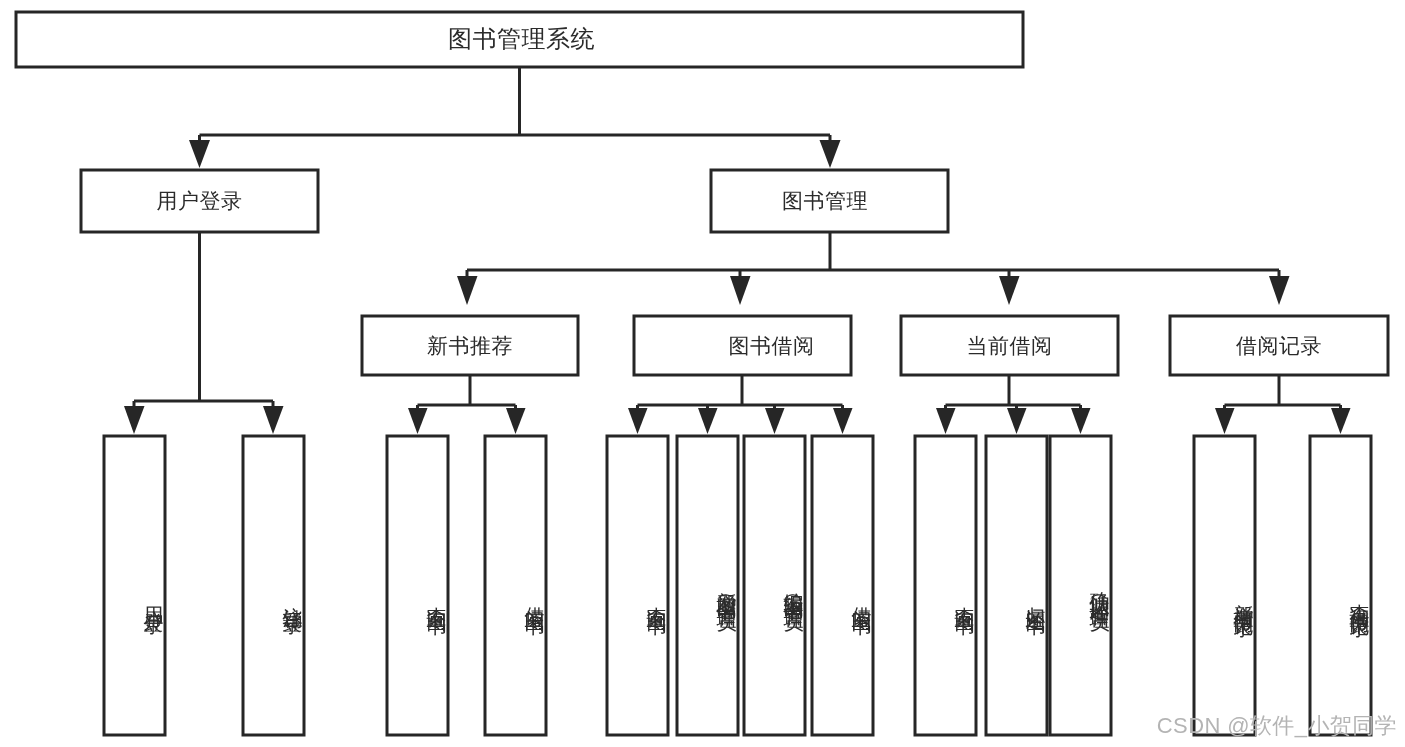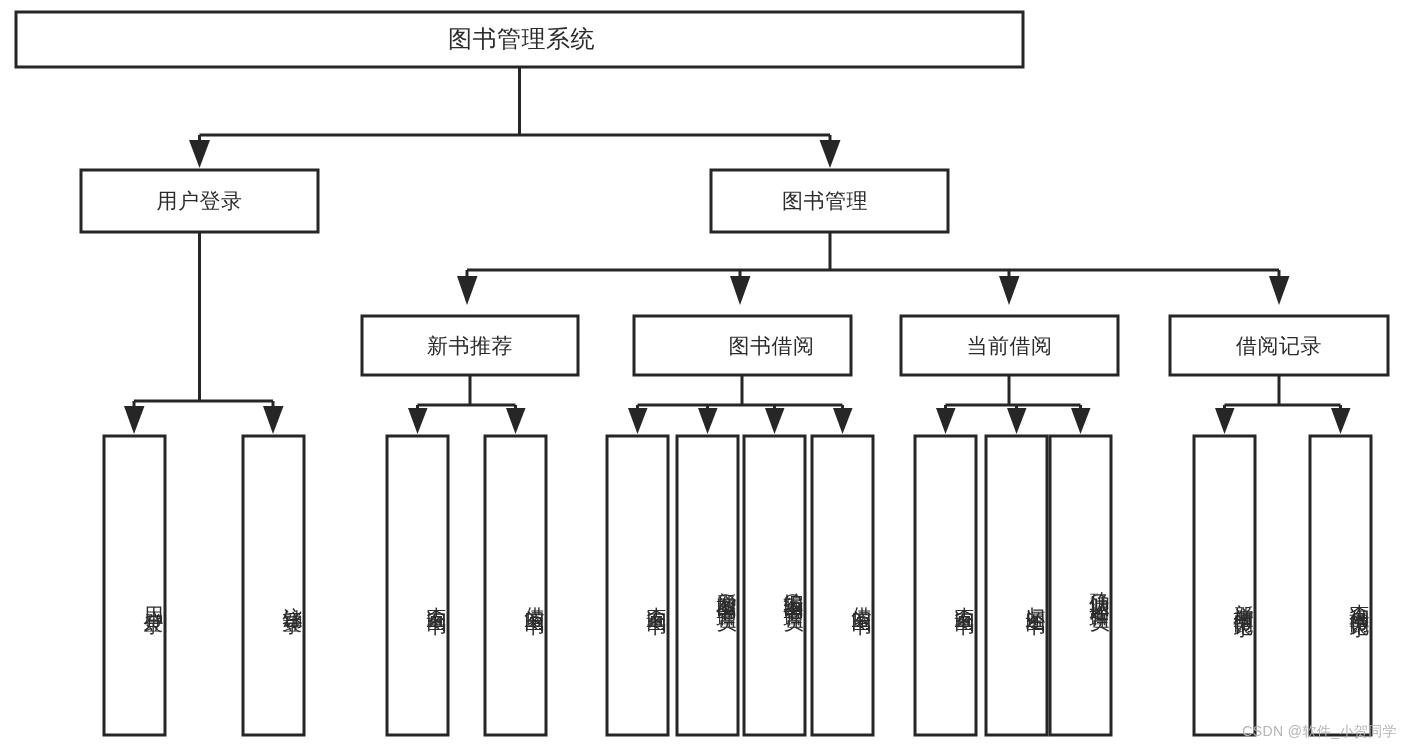--- a/index.html
+++ b/index.html
@@ -67,21 +67,21 @@
     justify-content: center;
     padding-top: 22px;
     box-sizing: border-box;
     font-size: 20px;
     letter-spacing: 3px;
   }
   .watermark {
     position: absolute;
     right: 8px;
     bottom: 6px;
-    font-size: 14px;
+    font-size: 22px;
     color: #b4b4b4;
     font-family: "Liberation Sans", "DejaVu Sans", sans-serif;
     letter-spacing: 0.4px;
     white-space: nowrap;
     user-select: none;
   }
 </style>
 </head>
 <body>
 

